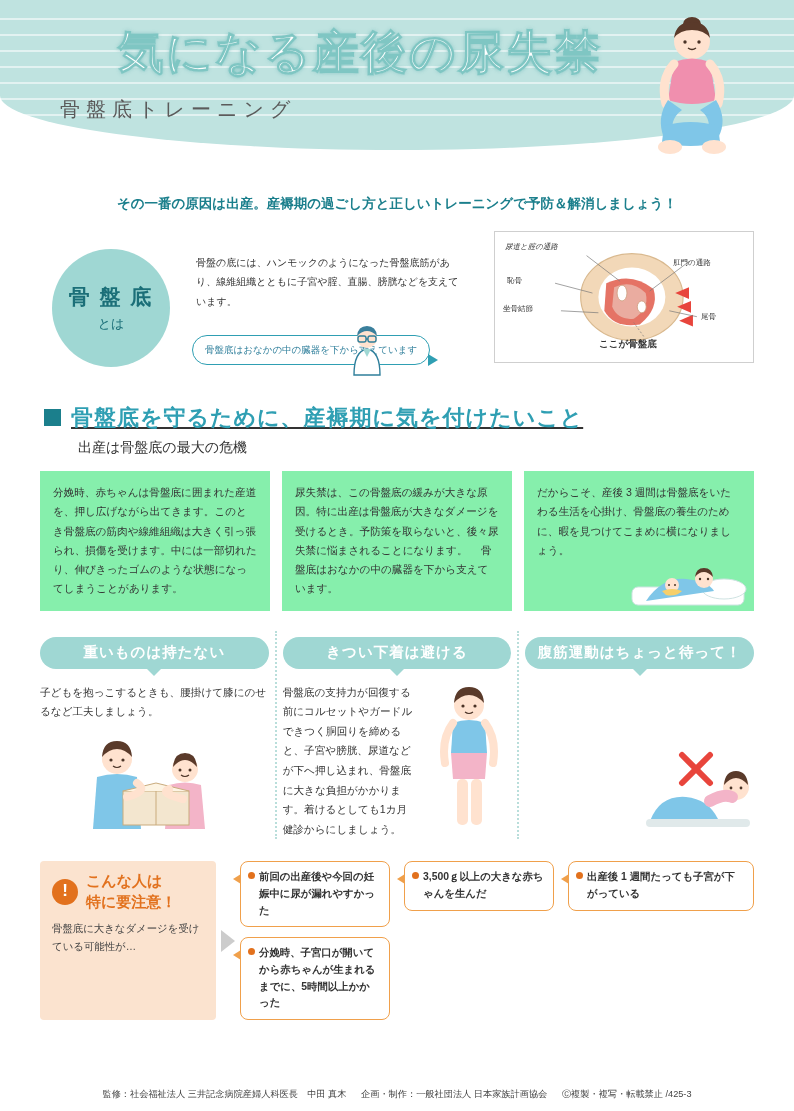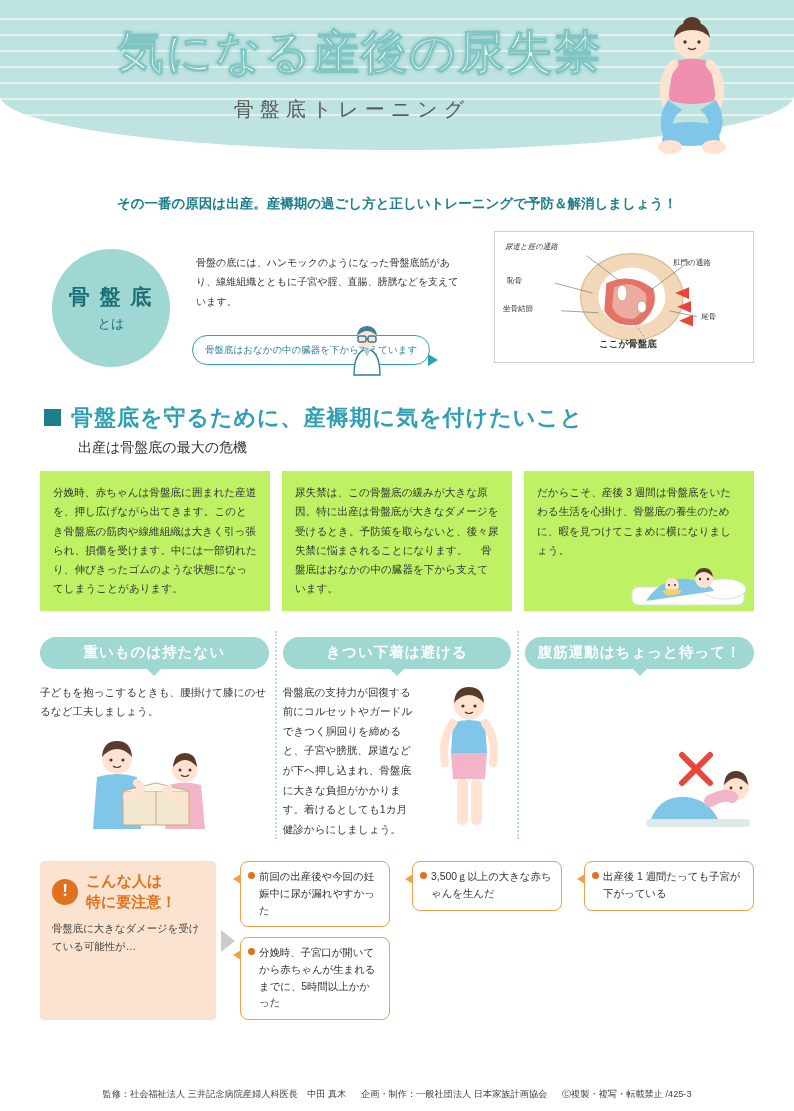--- a/index.html
+++ b/index.html
@@ -41,23 +41,22 @@
     text-align: center;
     font-size: 46px;
     font-weight: bold;
     letter-spacing: 2px;
     color: #ffffff;
     text-shadow: 0 0 4px rgba(120,190,190,0.9);
     -webkit-text-stroke: 1px #7fc6c3;
   }
   .header-sub {
     position: absolute;
-    left: 52px; top: 96px;
+    left: 60px; top: 96px;
     width: 600px;
-    text-align: center;
     font-size: 20px;
     letter-spacing: 6px;
     color: #5b5b5b;
   }
   
   .mom {
     position: absolute;
     right: 44px; top: 14px;
     width: 120px; height: 148px;
   }
@@ -132,21 +131,21 @@
   }
   .doctor {
     position: absolute;
     left: 300px; top: 92px;
     width: 54px; height: 54px;
   }
 
   
   .sec-head {
     margin: 22px 0 0 44px;
-    display: flex; align-items: center;
+    display: flex; align-items: center; text-decoration: underline;
   }
   .sec-head .sq {
     width: 17px; height: 17px; background: #1b7f8c; margin-right: 10px;
   }
   .sec-head .txt {
     font-size: 22px; font-weight: bold; color: #2f9fb3; letter-spacing: 1px;
   }
   .sec-sub {
     margin: 6px 0 0 78px;
     font-size: 14px;
@@ -154,21 +153,21 @@
   }
 
   
   .boxes {
     display: flex;
     margin: 14px 40px 0 40px;
     gap: 12px;
   }
   .ibox {
     flex: 1;
-    background: #bef264;
+    background: #86efac;
     padding: 12px 13px;
     font-size: 10.6px;
     line-height: 1.82;
     color: #333;
     position: relative;
     min-height: 128px;
   }
   .ibox.last { padding-bottom: 46px; }
   .baby-ill {
     position: absolute;
@@ -260,21 +259,22 @@
   }
   .caution-arrow .tri {
     width: 0; height: 0;
     border-style: solid;
     border-width: 11px 0 11px 14px;
     border-color: transparent transparent transparent #cccccc;
   }
   .bubbles {
     flex: 1;
     display: flex;
-    gap: 22px;
+    gap: 14px;
+    font-weight: bold;
   }
   .bcol { display: flex; flex-direction: column; gap: 10px; }
   .bcol.c1 { width: 150px; }
   .bcol.c2 { width: 150px; }
   .bcol.c3 { flex: 1; }
   .bubble {
     position: relative;
     border: 1.5px solid #f0a04b;
     background: #fff;
     border-radius: 8px;

